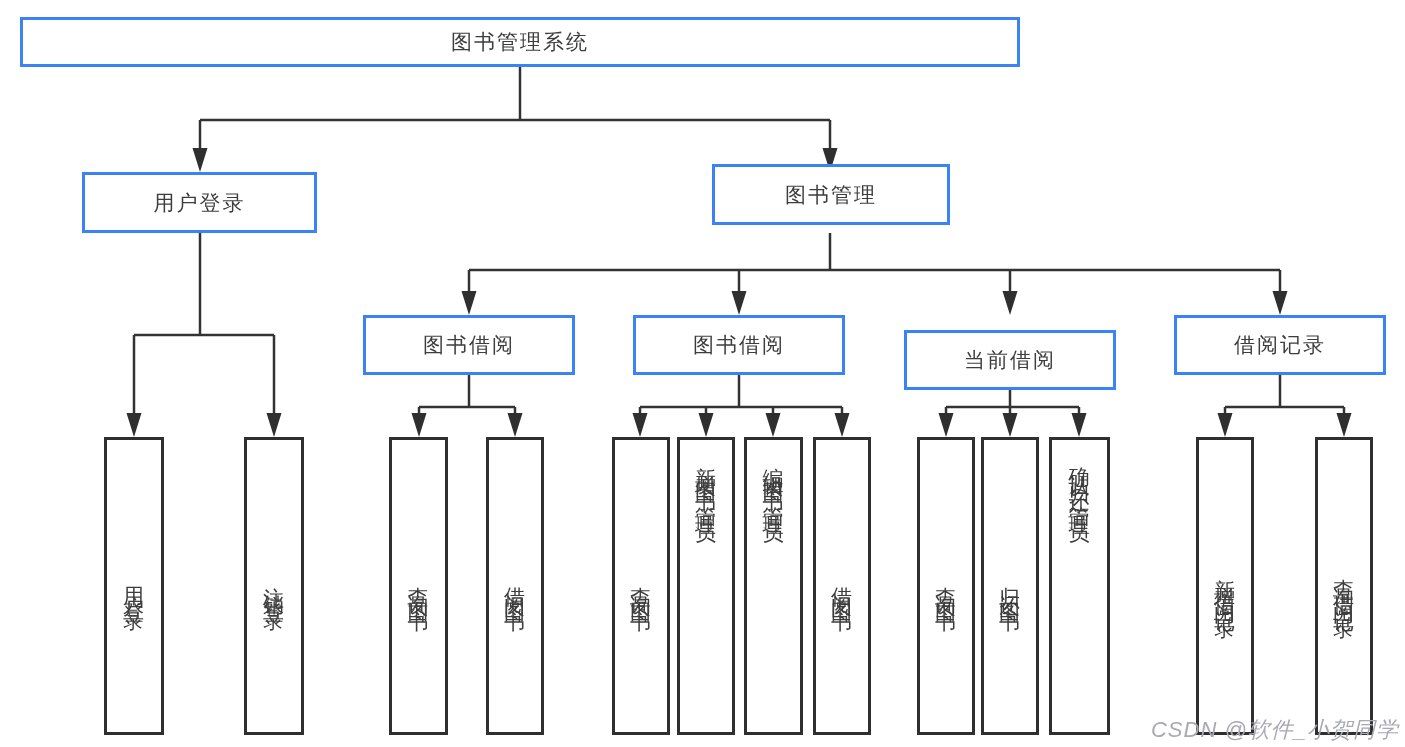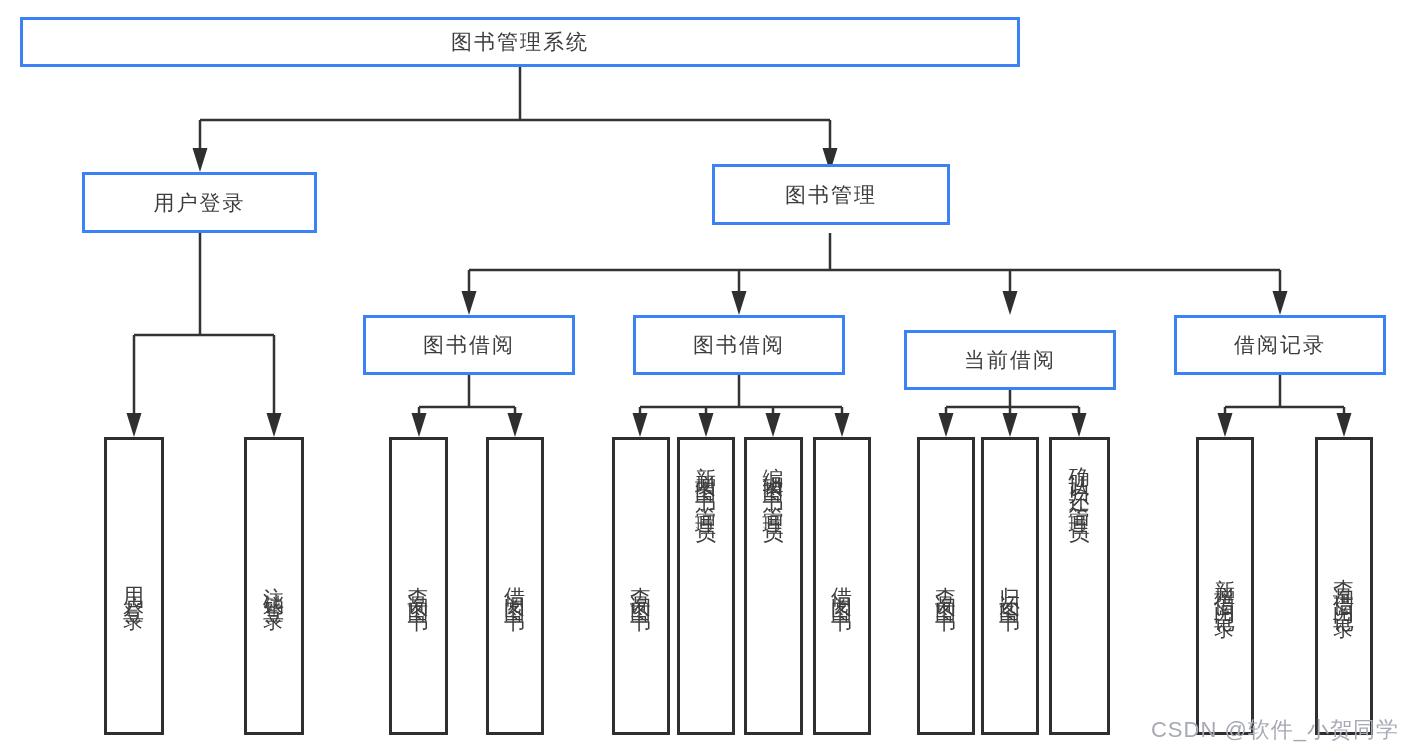--- a/index.html
+++ b/index.html
@@ -63,20 +63,21 @@
     white-space: nowrap;
   }
   .watermark {
     position: absolute;
     right: 6px;
     bottom: 2px;
     font-size: 22px;
     color: #a7a9b5;
     letter-spacing: 1px;
     white-space: nowrap;
+    font-style: italic;
   }
 </style>
 </head>
 <body>
 
 <div class="canvas">
 
   <svg class="connectors" viewBox="0 0 1405 747" xmlns="http://www.w3.org/2000/svg">
     <g stroke="#333333" stroke-width="2.5" fill="none">
 

